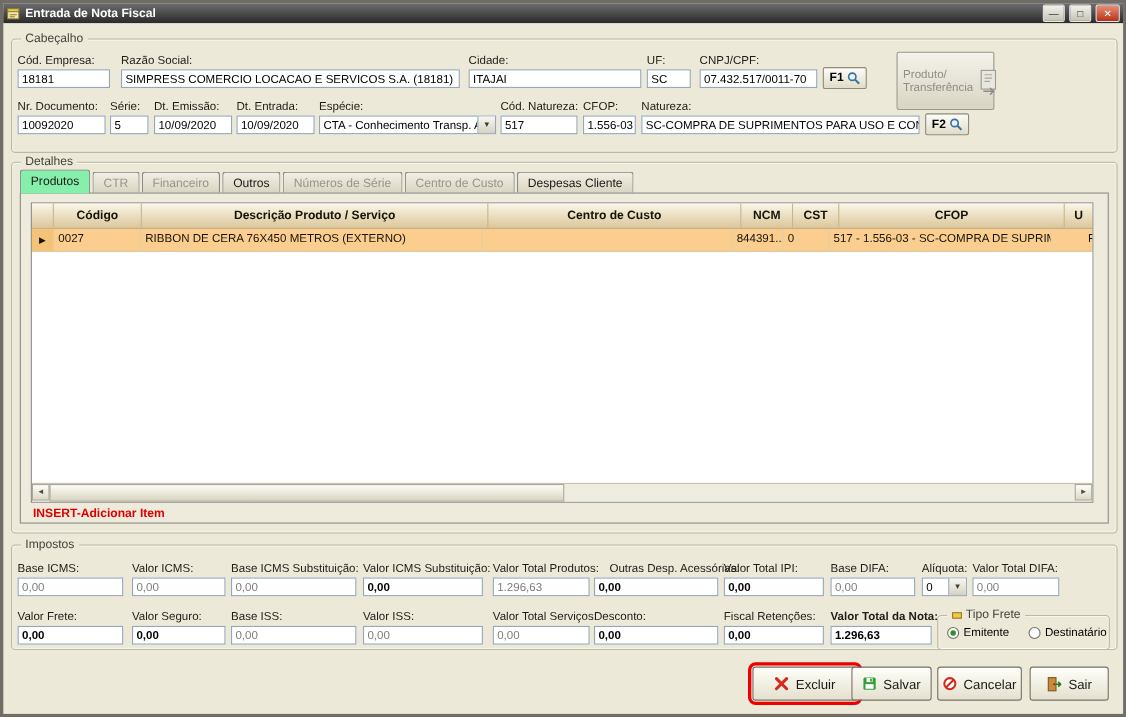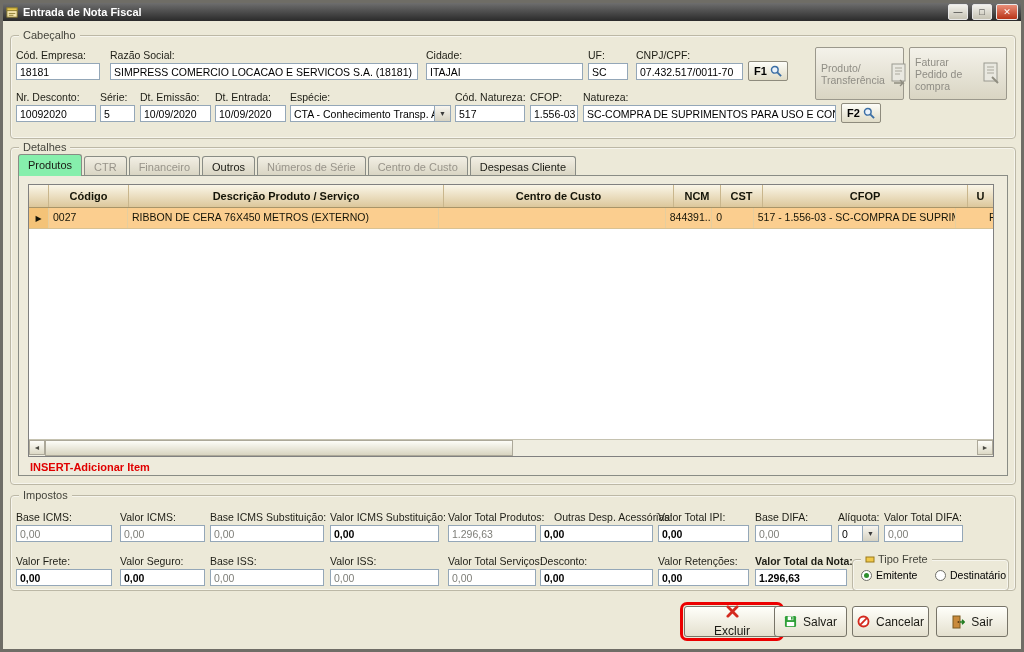--- a/index.html
+++ b/index.html
@@ -104,34 +104,22 @@
         <svg width="20" height="26" viewBox="0 0 20 26">
             <rect x="3" y="3" width="13" height="17" fill="#E9E8E0" stroke="#9a9a90"></rect>
             <line x1="6" y1="7" x2="13" y2="7" stroke="#AAA89C"></line>
             <line x1="6" y1="10" x2="13" y2="10" stroke="#AAA89C"></line>
             <line x1="6" y1="13" x2="11" y2="13" stroke="#AAA89C"></line>
             <path d="M5 22 h9 l-3 -3 m3 3 l-3 3" stroke="#8F8D80" fill="none" stroke-width="1.4"></path>
           </svg>
       </span>
     </div>
 
-    <div class="bigbtn" style="left:906px;top:26px;width:98px;height:53px;">
-      <span class="cap">Faturar Pedido de compra</span>
-      <span style="display:flex;">
-        <svg width="20" height="26" viewBox="0 0 20 26">
-            <rect x="3" y="2" width="13" height="18" fill="#E9E8E0" stroke="#9a9a90"></rect>
-            <line x1="6" y1="6" x2="13" y2="6" stroke="#AAA89C"></line>
-            <line x1="6" y1="9" x2="13" y2="9" stroke="#AAA89C"></line>
-            <line x1="6" y1="12" x2="13" y2="12" stroke="#AAA89C"></line>
-            <path d="M11 16 l6 6" stroke="#8F8D80" stroke-width="2"></path>
-          </svg>
-      </span>
-    </div>
-
-    <span class="lbl" style="left:13px;top:70px;">Nr. Desconto:</span>
+
+    <span class="lbl" style="left:13px;top:70px;">Nr. Documento:</span>
     <div class="txt" style="left:13px;top:84px;width:80px;">10092020</div>
 
     <span class="lbl" style="left:97px;top:70px;">Série:</span>
     <div class="txt" style="left:97px;top:84px;width:35px;">5</div>
 
     <span class="lbl" style="left:137px;top:70px;">Dt. Emissão:</span>
     <div class="txt" style="left:137px;top:84px;width:71px;">10/09/2020</div>
 
     <span class="lbl" style="left:212px;top:70px;">Dt. Entrada:</span>
     <div class="txt" style="left:212px;top:84px;width:71px;">10/09/2020</div>
@@ -257,21 +245,21 @@
 
     <span class="lbl" style="left:327px;top:534px;">Valor ISS:</span>
     <div class="txt dim" style="left:327px;top:548px;width:109px;">0,00</div>
 
     <span class="lbl" style="left:445px;top:534px;">Valor Total Serviços:</span>
     <div class="txt dim" style="left:445px;top:548px;width:88px;">0,00</div>
 
     <span class="lbl" style="left:537px;top:534px;">Desconto:</span>
     <div class="txt strong" style="left:537px;top:548px;width:113px;">0,00</div>
 
-    <span class="lbl" style="left:655px;top:534px;">Valor Retenções:</span>
+    <span class="lbl" style="left:655px;top:534px;">Fiscal Retenções:</span>
     <div class="txt strong" style="left:655px;top:548px;width:91px;">0,00</div>
 
     <span class="lbl bold" style="left:752px;top:534px;">Valor Total da Nota:</span>
     <div class="txt strong" style="left:752px;top:548px;width:92px;">1.296,63</div>
 
     <div class="group" style="left:849px;top:538px;width:155px;height:30px;">
       <span class="group-label">
         <span style="display:flex;">
           <svg width="10" height="10" viewBox="0 0 10 10">
               <rect x="1" y="3" width="8" height="5" fill="#F0C84A" stroke="#9a7a1a"></rect>
@@ -282,21 +270,21 @@
       <span class="radio checked" style="left:8px;top:9px;">
         <span class="dot"></span>
         <span>Emitente</span>
       </span>
       <span class="radio" style="left:82px;top:9px;">
         <span class="dot"></span>
         <span>Destinatário</span>
       </span>
     </div>
 
-    <div class="fbtn danger-outline" style="left:681px;top:585px;width:96px;height:31px;flex-direction:column;">
+    <div class="fbtn danger-outline" style="left:681px;top:585px;width:96px;height:31px;">
       <span style="display:flex;">
         <svg width="13" height="13" viewBox="0 0 14 14">
             <path d="M2 2 L12 12 M12 2 L2 12" stroke="#D42A1E" stroke-width="3" stroke-linecap="round"></path>
           </svg>
       </span>
       <span>Excluir</span>
     </div>
 
     <div class="fbtn" style="left:771px;top:585px;width:73px;height:31px;">
       <span style="display:flex;">

